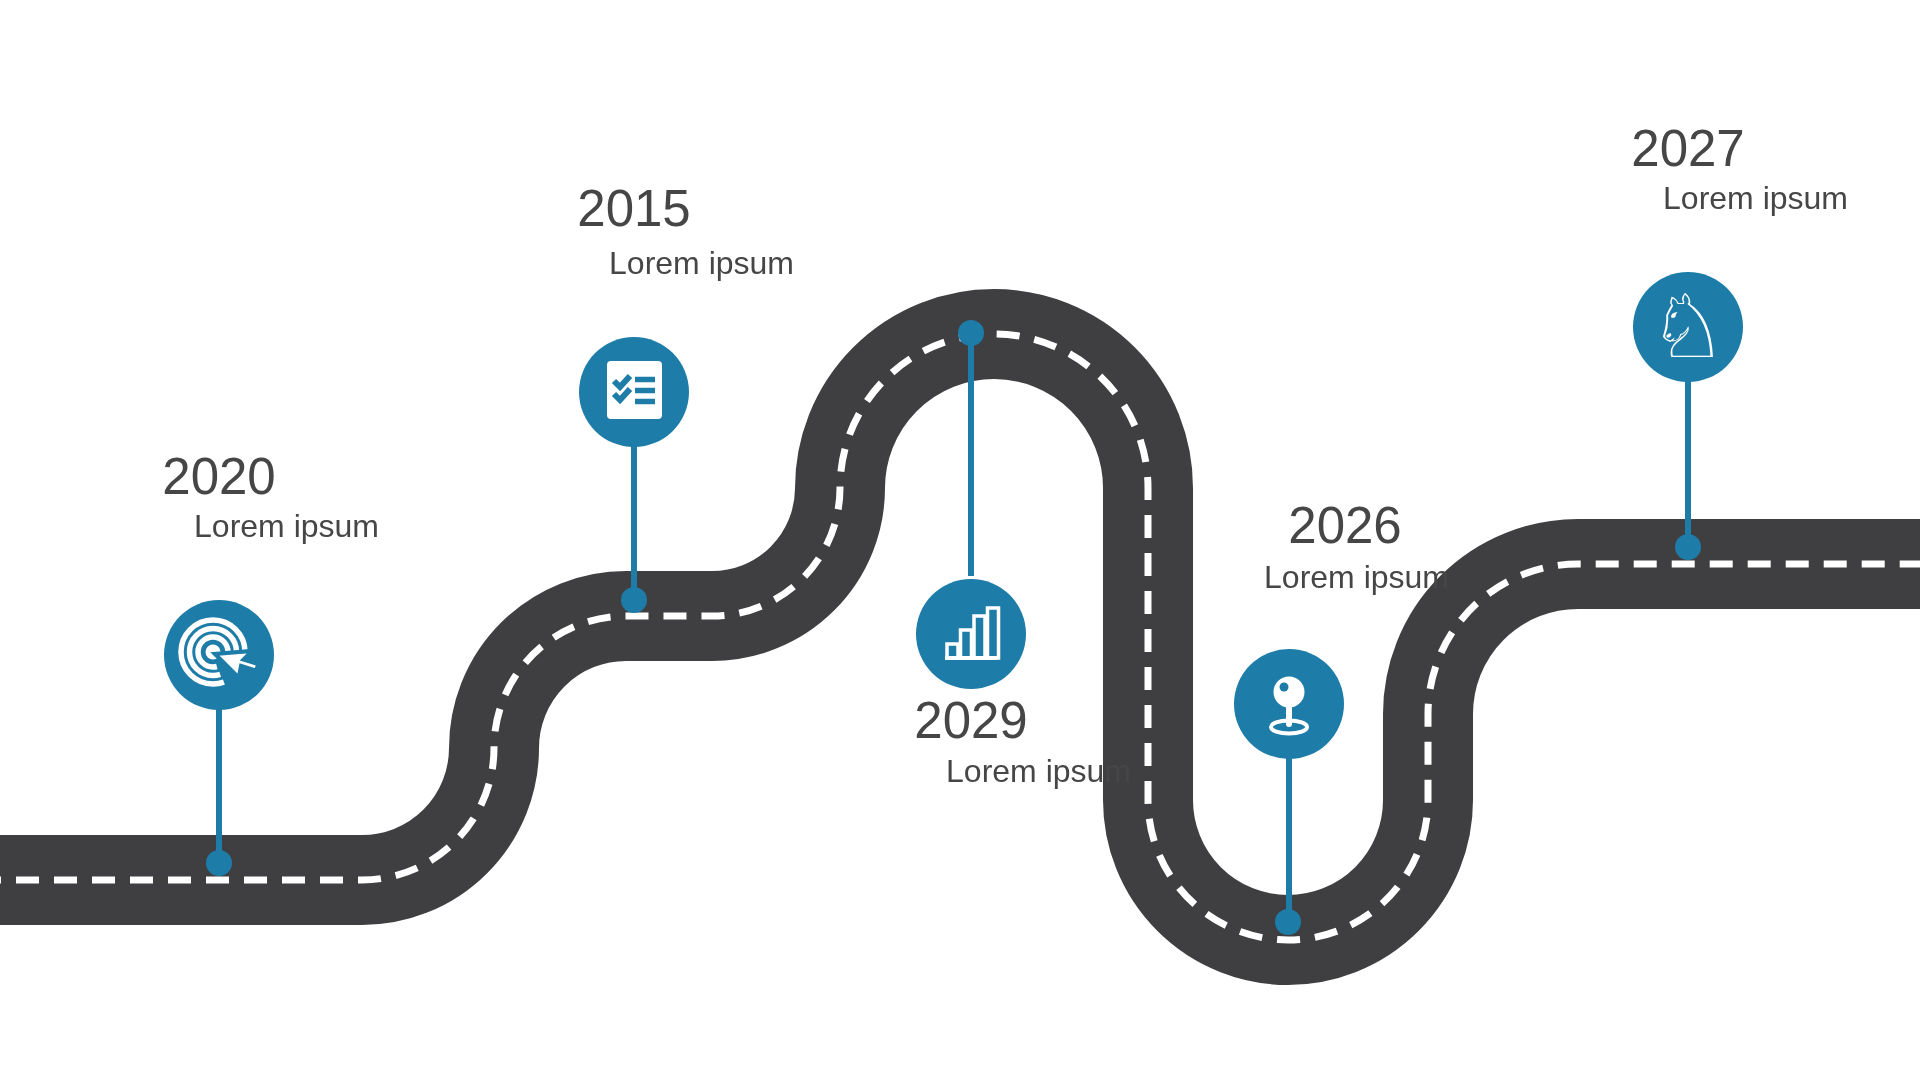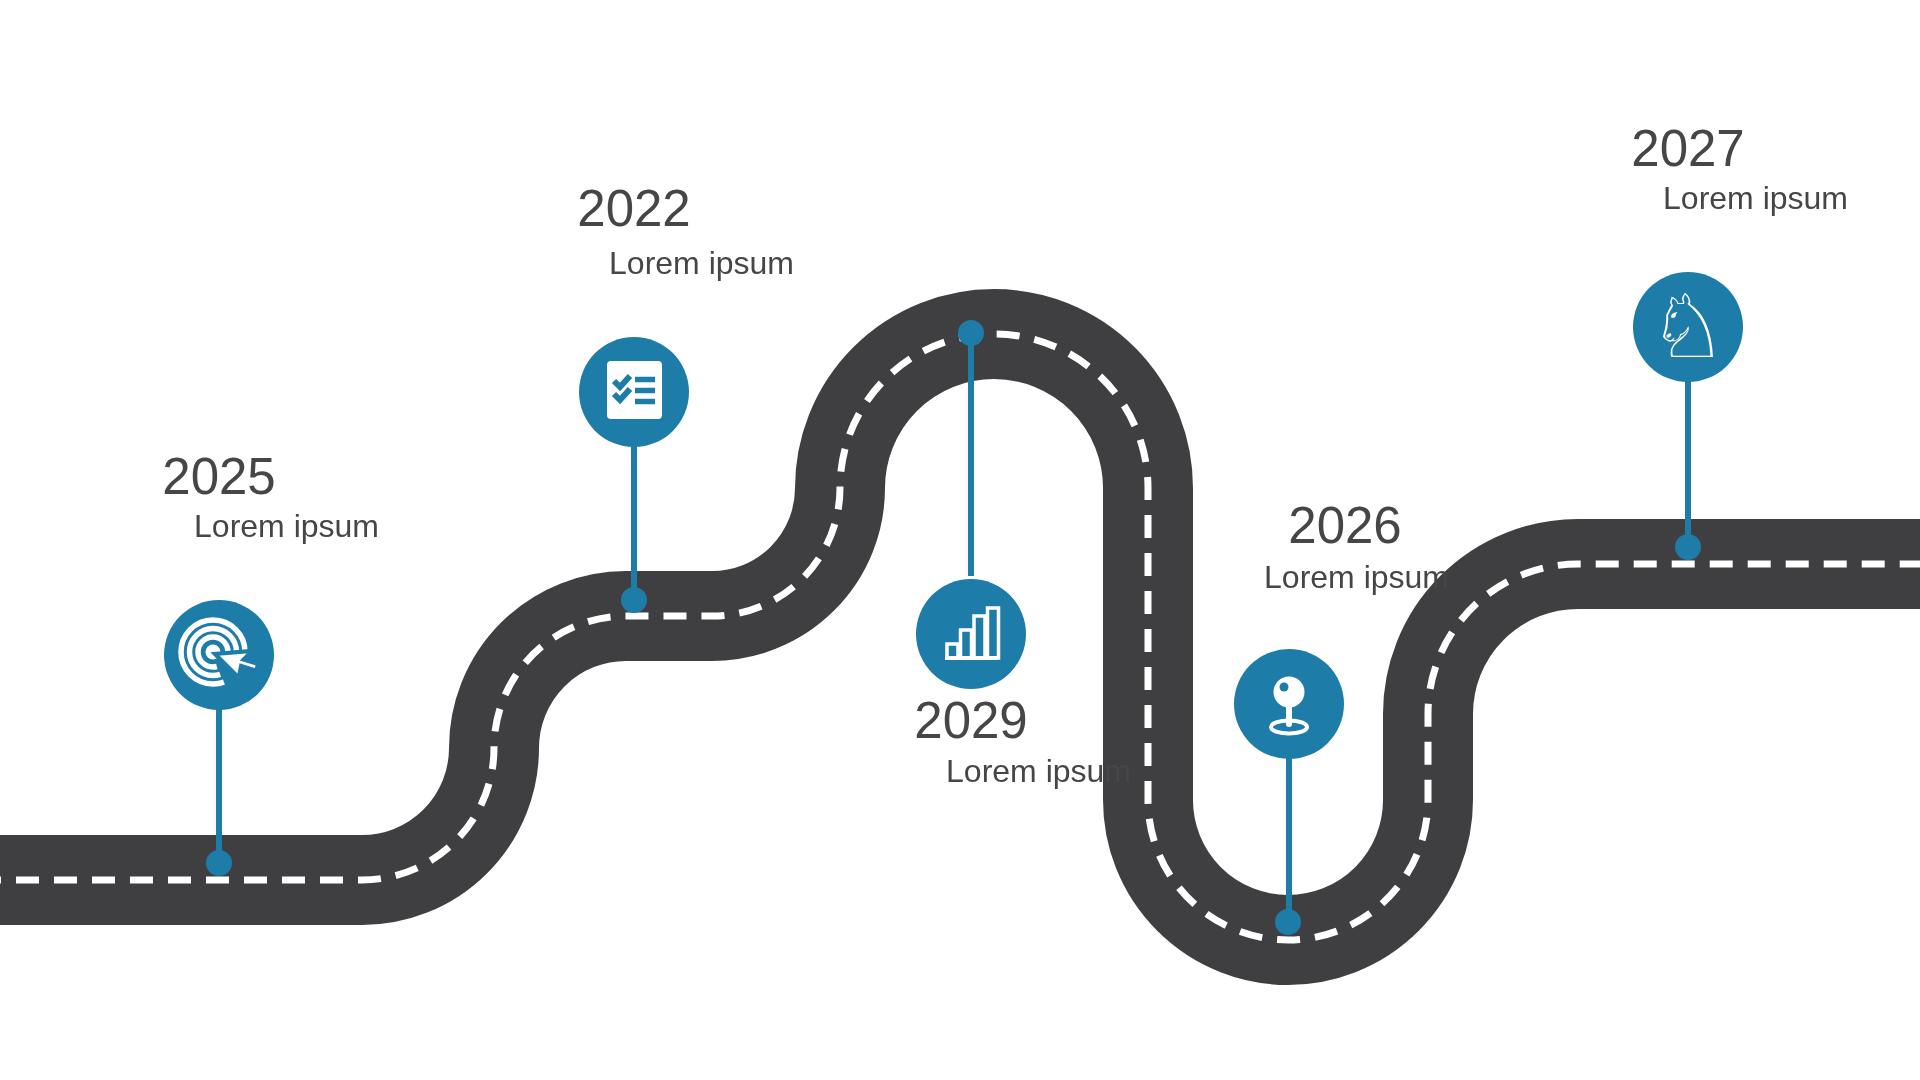--- a/index.html
+++ b/index.html
@@ -71,37 +71,37 @@
          A 154 154 0 1 1 1148 488
          L 1148 800
          A 140 140 0 1 0 1428 800
          L 1428 714
          A 150 150 0 0 1 1578 564
          H 1980"></path>
   </svg>
 
 
   <div class="milestone">
-    <div class="year" style="left:59px;top:449px">2025</div>
+    <div class="year" style="left:59px;top:449px">2020</div>
     <div class="label" style="left:59px;top:509px">Lorem ipsum</div>
     <div class="connector" style="left:216px;top:700px;height:152px"></div>
     <div class="dot" style="left:206px;top:850px"></div>
     <div class="icon-circle" style="left:164px;top:600px">
       <svg viewBox="-55 -55 110 110">
         <circle class="icon-white-fill" cx="-6" cy="-3" r="7.5"></circle>
         <circle class="icon-white-stroke" cx="-6" cy="-3" r="15" stroke-width="5.5" pathLength="360" stroke-dasharray="300 60" stroke-dashoffset="285"></circle>
         <circle class="icon-white-stroke" cx="-6" cy="-3" r="23.5" stroke-width="5.5" pathLength="360" stroke-dasharray="305 55" stroke-dashoffset="288"></circle>
         <circle class="icon-white-stroke" cx="-6" cy="-3" r="32" stroke-width="5.5" pathLength="360" stroke-dasharray="310 50" stroke-dashoffset="290"></circle>
         <path d="M0 0 L0 16 L4.8 12.8 L8.2 19.5 L11.2 18 L7.8 11.5 L13.5 11.5 Z" transform="translate(-4,-1) rotate(-45) scale(2.1)" fill="#ffffff" stroke="var(--accent)" stroke-width="2"></path>
       </svg>
     </div>
   </div>
 
   <div class="milestone">
-    <div class="year" style="left:474px;top:181px">2022</div>
+    <div class="year" style="left:474px;top:181px">2015</div>
     <div class="label" style="left:474px;top:246px">Lorem ipsum</div>
     <div class="connector" style="left:631px;top:444px;height:148px"></div>
     <div class="dot" style="left:621px;top:587px"></div>
     <div class="icon-circle" style="left:579px;top:337px">
       <svg viewBox="-55 -55 110 110">
         <rect class="icon-white-fill" x="-27" y="-31" width="55" height="58" rx="4"></rect>
         <polyline class="icon-accent-stroke" stroke-width="6" points="-20,-11 -14,-5 -4,-16"></polyline>
         <polyline class="icon-accent-stroke" stroke-width="6" points="-20,2 -14,8 -4,-3"></polyline>
         <line class="icon-accent-stroke" stroke-width="5.5" x1="1" y1="-12.5" x2="21" y2="-12.5"></line>
         <line class="icon-accent-stroke" stroke-width="5.5" x1="1" y1="-1.5" x2="21" y2="-1.5"></line>

